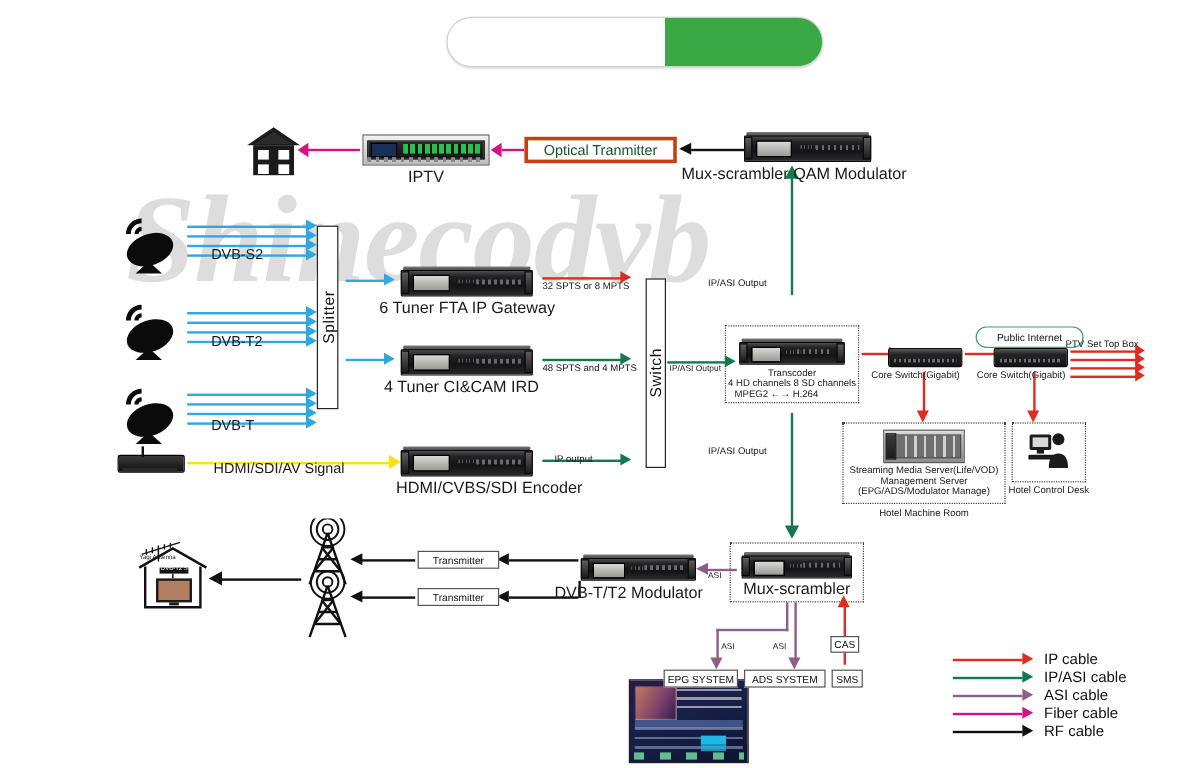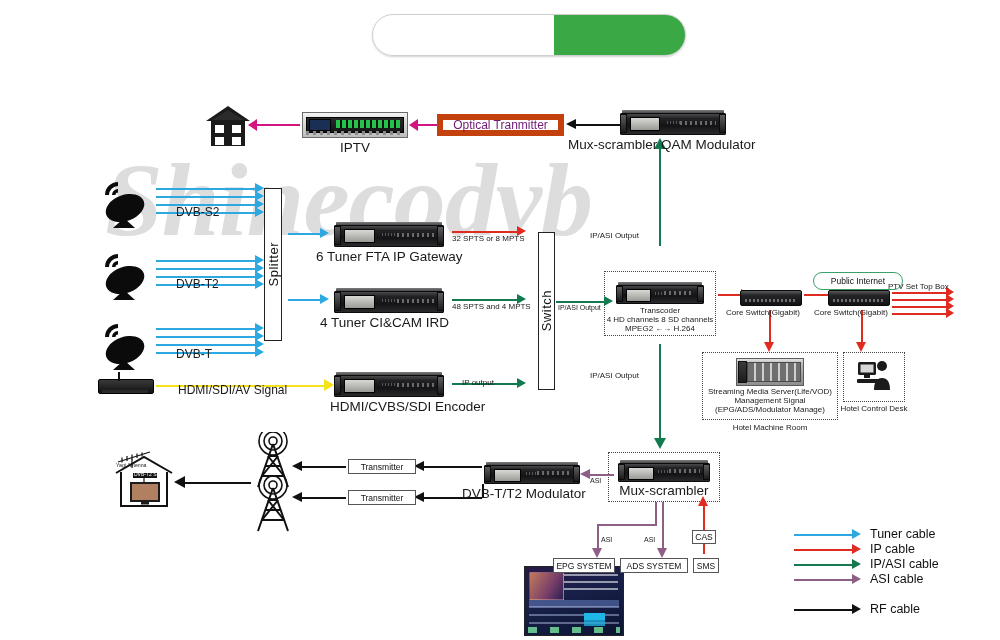--- a/index.html
+++ b/index.html
@@ -34,21 +34,21 @@
 
   
   .lbl{font-size:12px;color:#1a1a1a;white-space:nowrap;line-height:1.15;z-index:5;}
   .lbl-sm{font-size:8px;color:#1a1a1a;white-space:nowrap;line-height:1.1;z-index:5;}
   .lbl-xs{font-size:7px;color:#1a1a1a;white-space:nowrap;line-height:1.1;z-index:5;}
   .lbl-lg{font-size:13.5px;color:#1a1a1a;white-space:nowrap;z-index:5;}
   .ctr{text-align:center;}
 
   
   .boxed{
-    border:6px solid #c2410c;background:#fff;font-size:12px;color:#701a75;
+    border:3px solid #c2410c;background:#fff;font-size:12px;color:#14532d;
     padding:2px 6px;white-space:nowrap;z-index:5;box-sizing:border-box;
     display:flex;align-items:center;justify-content:center;
   }
   .boxed-sm{
     border:1px solid #555;background:#fff;font-size:8.5px;color:#111;
     padding:1px 3px;white-space:nowrap;z-index:5;box-sizing:border-box;
     display:flex;align-items:center;justify-content:center;
   }
   .pill-box{
     border:1px solid #3aa06a;border-radius:9px;background:#fff;
@@ -402,21 +402,21 @@
     <div class="top"></div>
       <div class="body"></div>
     <div class="ear-l"></div>
       <div class="ear-r"></div>
     <div class="screen"></div>
       <div class="dots"></div>
       <div class="ctrls"></div>
   </div>
   <div class="abs lbl-sm ctr" style="left:604px;top:307px;width:112px;">Transcoder</div>
   <div class="abs lbl-sm ctr" style="left:600px;top:316px;width:120px;">4 HD channels 8 SD channels</div>
-  <div class="abs lbl-sm ctr" style="left:604px;top:325px;width:112px;">MPEG2 ←→ H.264</div>
+  <div class="abs lbl-sm ctr" style="left:591px;top:325px;width:112px;">MPEG2 ←→ H.264</div>
 
   <div class="ln" style="left:718px;top:294px;width:26px;height:2px;background:#e02b20;"></div>
   <div class="ah" style="left:741px;top:289px;border-top:5px solid transparent;border-bottom:5px solid transparent;border-left:9px solid #e02b20;"></div>
 
   <div class="abs cswitch" style="left:740px;top:290px;width:62px;height:16px;">
     <div class="body"></div>
       <div class="face"></div>
   </div>
   <div class="abs lbl-sm" style="left:726px;top:309px;">Core Switch(Gigabit)</div>
 
@@ -447,21 +447,21 @@
   <div class="ln" style="left:861px;top:310px;width:2px;height:34px;background:#e02b20;"></div>
   <div class="ah" style="left:856px;top:342px;border-left:5.5px solid transparent;border-right:5.5px solid transparent;border-top:10px solid #e02b20;"></div>
 
   <div class="abs dotted" style="left:702px;top:352px;width:136px;height:68px;"></div>
   <div class="abs" id="server-dev" style="left:736px;top:358px;width:68px;height:28px;">
     <div class="body"></div>
       <div class="lpanel"></div>
       <div class="bays"></div>
   </div>
   <div class="abs lbl-sm ctr" style="left:700px;top:388px;width:140px;">Streaming Media Server(Life/VOD)</div>
-  <div class="abs lbl-sm ctr" style="left:700px;top:397px;width:140px;">Management Signal</div>
+  <div class="abs lbl-sm ctr" style="left:700px;top:397px;width:140px;">Management Server</div>
   <div class="abs lbl-sm ctr" style="left:700px;top:406px;width:140px;">(EPG/ADS/Modulator Manage)</div>
   <div class="abs lbl-sm ctr" style="left:700px;top:424px;width:140px;">Hotel Machine Room</div>
 
   <div class="abs dotted" style="left:843px;top:352px;width:62px;height:50px;"></div>
   <div class="abs" style="left:856px;top:358px;z-index:4;">
     <svg width="36" height="34" viewBox="0 0 36 34">
       <rect x="2" y="4" width="18" height="13" rx="1.5" fill="#1b1b1b"></rect>
       <rect x="4.5" y="6.5" width="13" height="8" fill="#d8d8d8"></rect>
       <rect x="8" y="17" width="6" height="3" fill="#1b1b1b"></rect>
       <circle cx="26" cy="8" r="5" fill="#1b1b1b"></circle>
@@ -597,44 +597,44 @@
       <div class="rowsA"></div>
       <div class="bar"></div>
     <div class="grid"></div>
       <div class="hl"></div>
       <div class="hl2"></div>
       <div class="foot"></div>
   </div>
 
   <div class="abs" id="legend" style="left:794px;top:528px;width:200px;height:90px;">
 
-    <div class="lg-row" style="top:0;left:0;width:200px;">
-      <div class="lg-line" style="background:#2ea8e0;"></div>
-      <div class="lg-head" style="border-left:9px solid #2ea8e0;"></div>
-      <div class="lg-txt">Tuner cable</div>
-    </div>
 
     <div class="lg-row" style="top:15px;left:0;width:200px;">
       <div class="lg-line" style="background:#e02b20;"></div>
       <div class="lg-head" style="border-left:9px solid #e02b20;"></div>
       <div class="lg-txt">IP cable</div>
     </div>
 
     <div class="lg-row" style="top:30px;left:0;width:200px;">
       <div class="lg-line" style="background:#127a4e;"></div>
       <div class="lg-head" style="border-left:9px solid #127a4e;"></div>
       <div class="lg-txt">IP/ASI cable</div>
     </div>
 
     <div class="lg-row" style="top:45px;left:0;width:200px;">
       <div class="lg-line" style="background:#8d5f86;"></div>
       <div class="lg-head" style="border-left:9px solid #8d5f86;"></div>
       <div class="lg-txt">ASI cable</div>
     </div>
 
+    <div class="lg-row" style="top:60px;left:0;width:200px;">
+      <div class="lg-line" style="background:#d1147f;"></div>
+      <div class="lg-head" style="border-left:9px solid #d1147f;"></div>
+      <div class="lg-txt">Fiber cable</div>
+    </div>
 
     <div class="lg-row" style="top:75px;left:0;width:200px;">
       <div class="lg-line" style="background:#111111;height:1.6px;"></div>
       <div class="lg-head" style="border-left:9px solid #111111;"></div>
       <div class="lg-txt">RF cable</div>
     </div>
   </div>
 
 </div>
 

